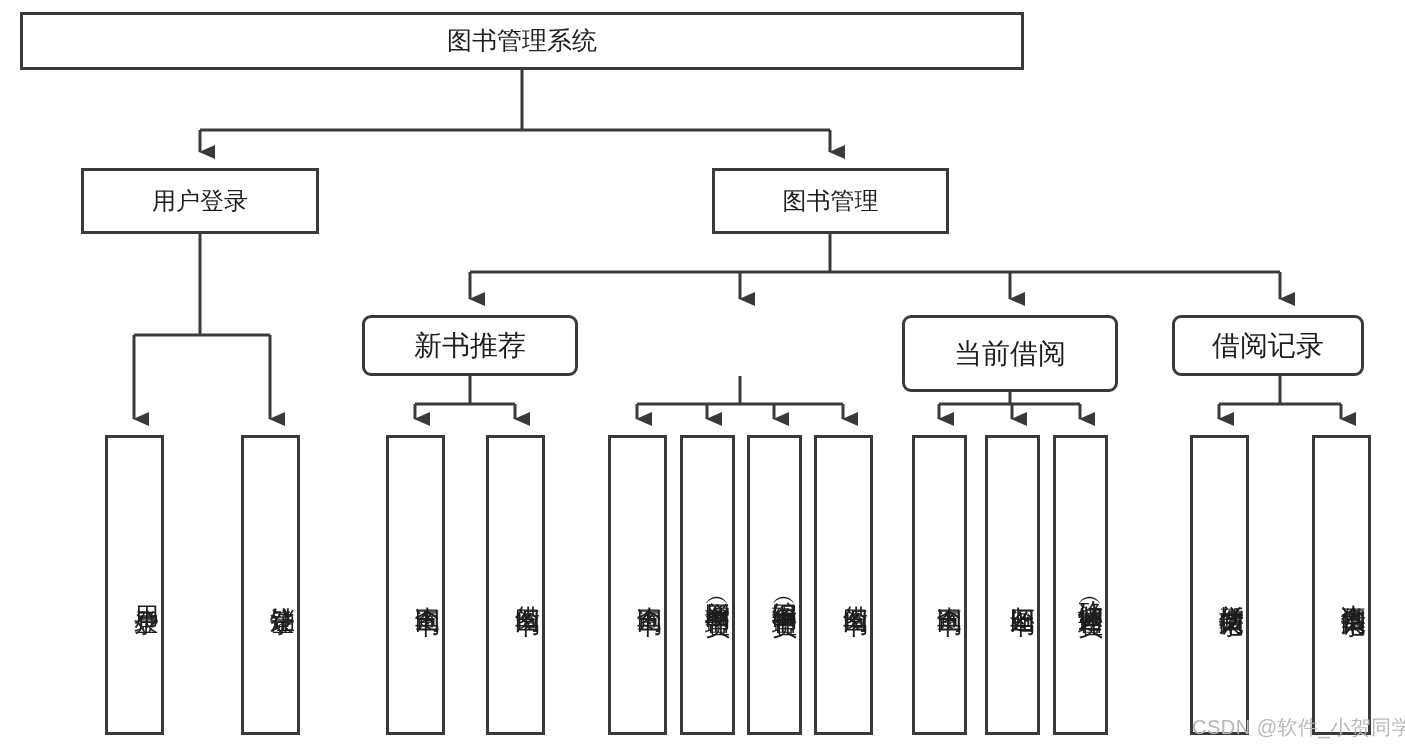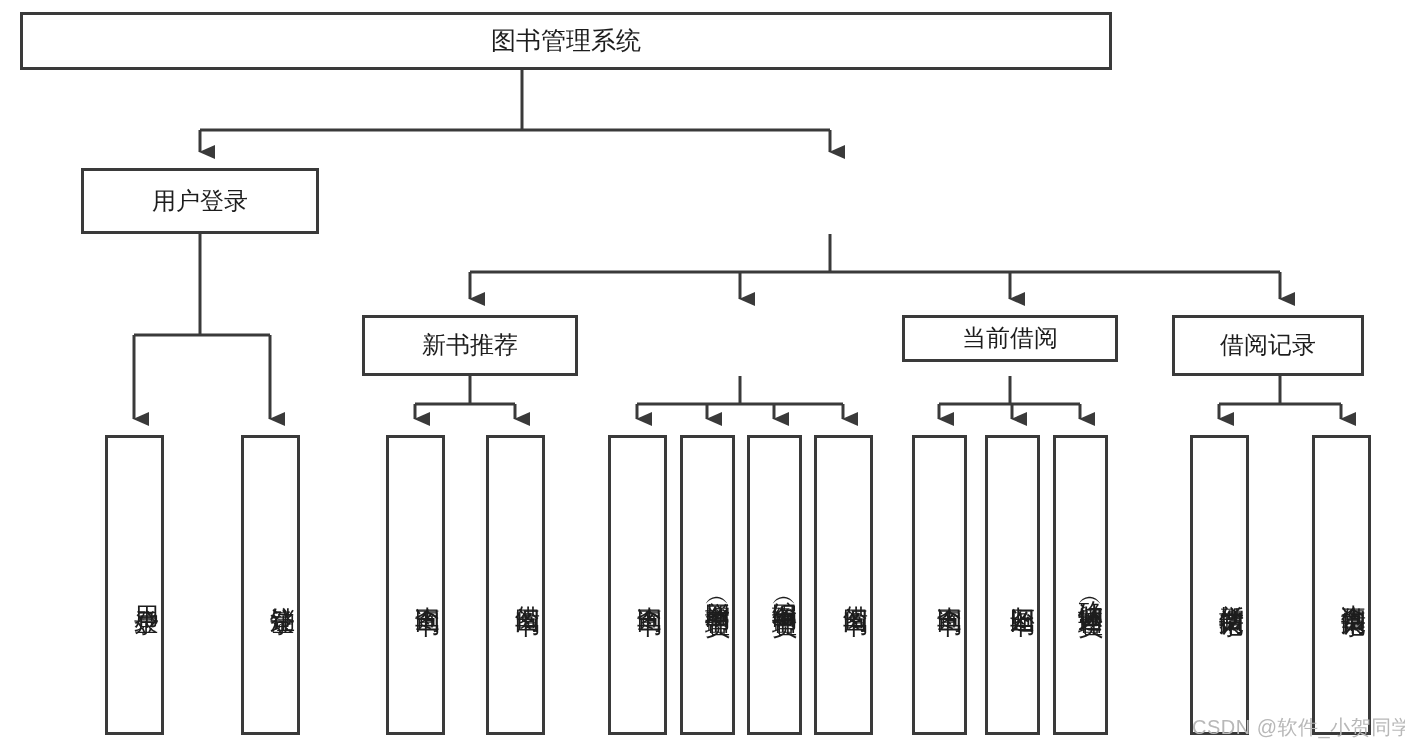--- a/index.html
+++ b/index.html
@@ -38,21 +38,22 @@
     text-align: center;
     line-height: 1.18;
   }
   .node.root {
     font-size: 25px;
   }
   .node.tier2 {
     font-size: 24px;
   }
   .node.tier3 {
-    font-size: 24px;
+    font-size: 28px;
+    border-radius: 9px;
   }
   .node.leaf {
     font-size: 25px;
     writing-mode: vertical-rl;
     text-orientation: upright;
     letter-spacing: 2px;
     align-items: flex-start;
     justify-content: center;
     padding-top: 10px;
   }
@@ -119,26 +120,27 @@
       <path d="M 1012 404 L 1012 419" marker-end="url(#arrowdown)"></path>
       <path d="M 1080 404 L 1080 419" marker-end="url(#arrowdown)"></path>
 
       <path d="M 1280 376 L 1280 404"></path>
       <path d="M 1219 404 L 1341 404"></path>
       <path d="M 1219 404 L 1219 419" marker-end="url(#arrowdown)"></path>
       <path d="M 1341 404 L 1341 419" marker-end="url(#arrowdown)"></path>
     </g>
   </svg>
 
-  <div class="node root" style="left: 20px; top: 12px; width: 1092px; height: 58px;">图书管理系统</div>
+  <div class="node root" style="left: 20px; top: 12px; width: 1004px; height: 58px;">图书管理系统</div>
 
   <div class="node tier2" style="left: 81px; top: 168px; width: 238px; height: 66px;">用户登录</div>
+  <div class="node tier2" style="left: 712px; top: 168px; width: 237px; height: 66px;">图书管理</div>
 
   <div class="node tier3" style="left: 362px; top: 315px; width: 216px; height: 61px;">新书推荐</div>
-  <div class="node tier3" style="left: 902px; top: 315px; width: 216px; height: 47px;">当前借阅</div>
+  <div class="node tier3" style="left: 902px; top: 315px; width: 216px; height: 77px;">当前借阅</div>
   <div class="node tier3" style="left: 1172px; top: 315px; width: 192px; height: 61px;">借阅记录</div>
 
   <div class="node leaf" style="left: 105px; top: 435px; width: 59px; height: 300px;">用户登录</div>
   <div class="node leaf" style="left: 241px; top: 435px; width: 59px; height: 300px;">注销登录</div>
   <div class="node leaf" style="left: 386px; top: 435px; width: 59px; height: 300px;">查询图书</div>
   <div class="node leaf" style="left: 486px; top: 435px; width: 59px; height: 300px;">借阅图书</div>
   <div class="node leaf" style="left: 608px; top: 435px; width: 59px; height: 300px;">查询图书</div>
   <div class="node leaf" style="left: 680px; top: 435px; width: 55px; height: 300px;">新增图书（管理员）</div>
   <div class="node leaf" style="left: 747px; top: 435px; width: 55px; height: 300px;">编辑图书（管理员）</div>
   <div class="node leaf" style="left: 814px; top: 435px; width: 59px; height: 300px;">借阅图书</div>

